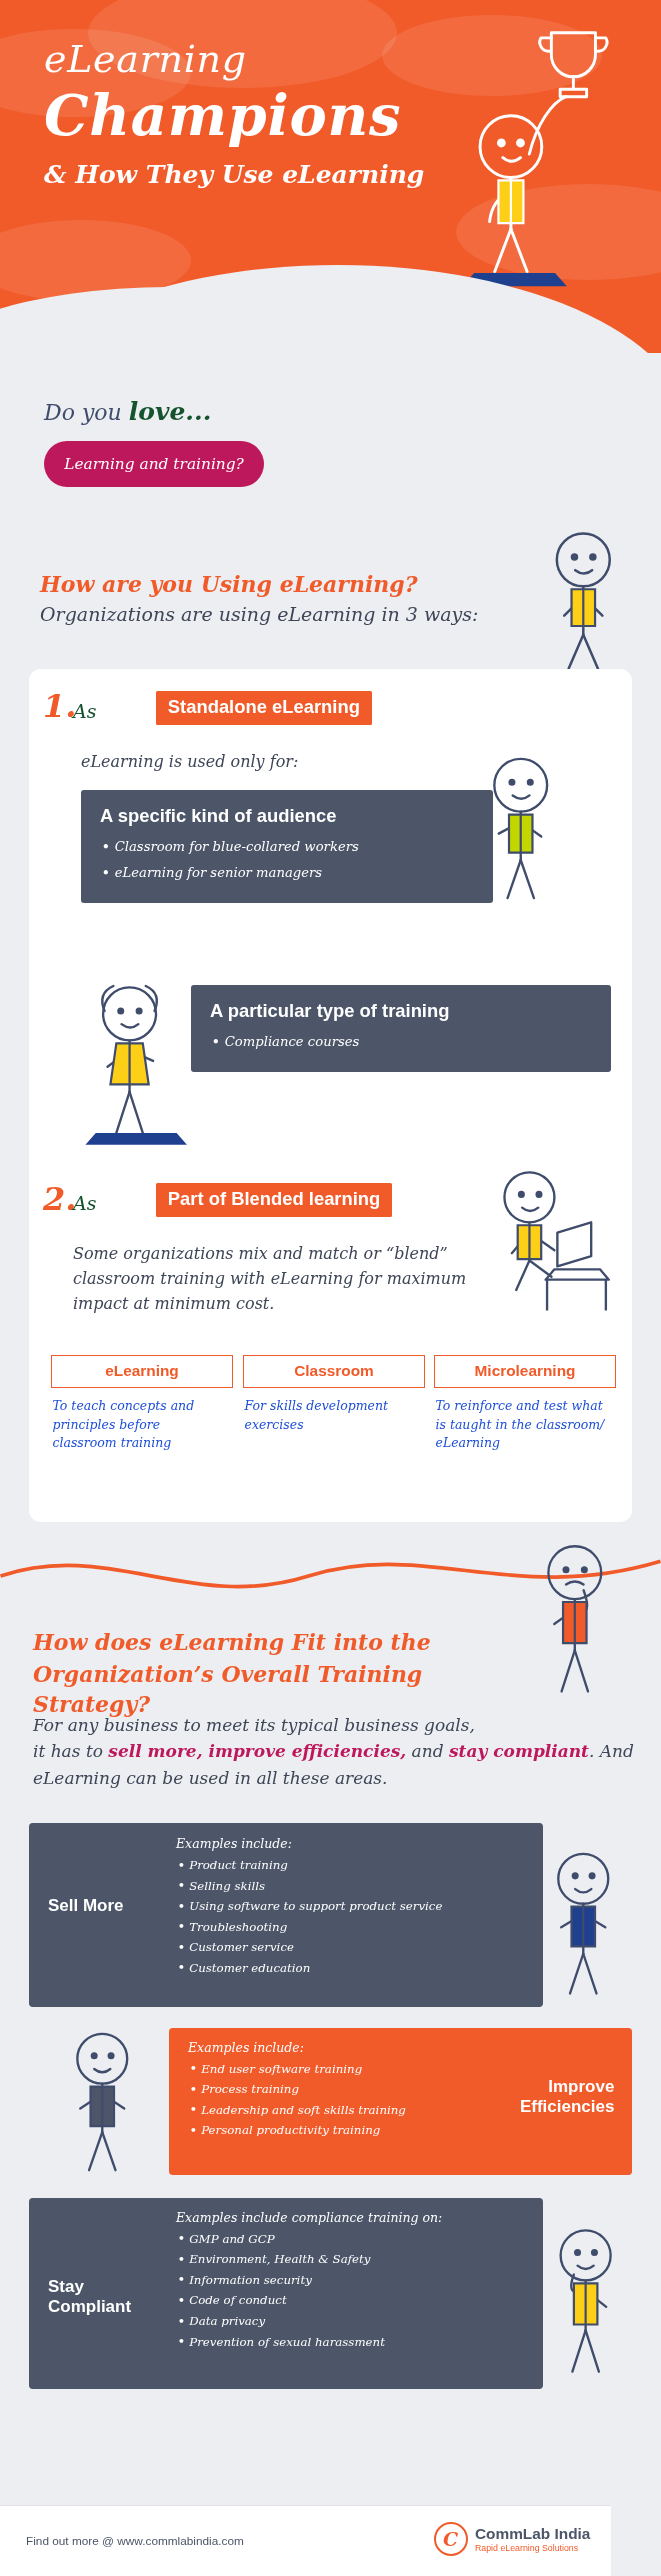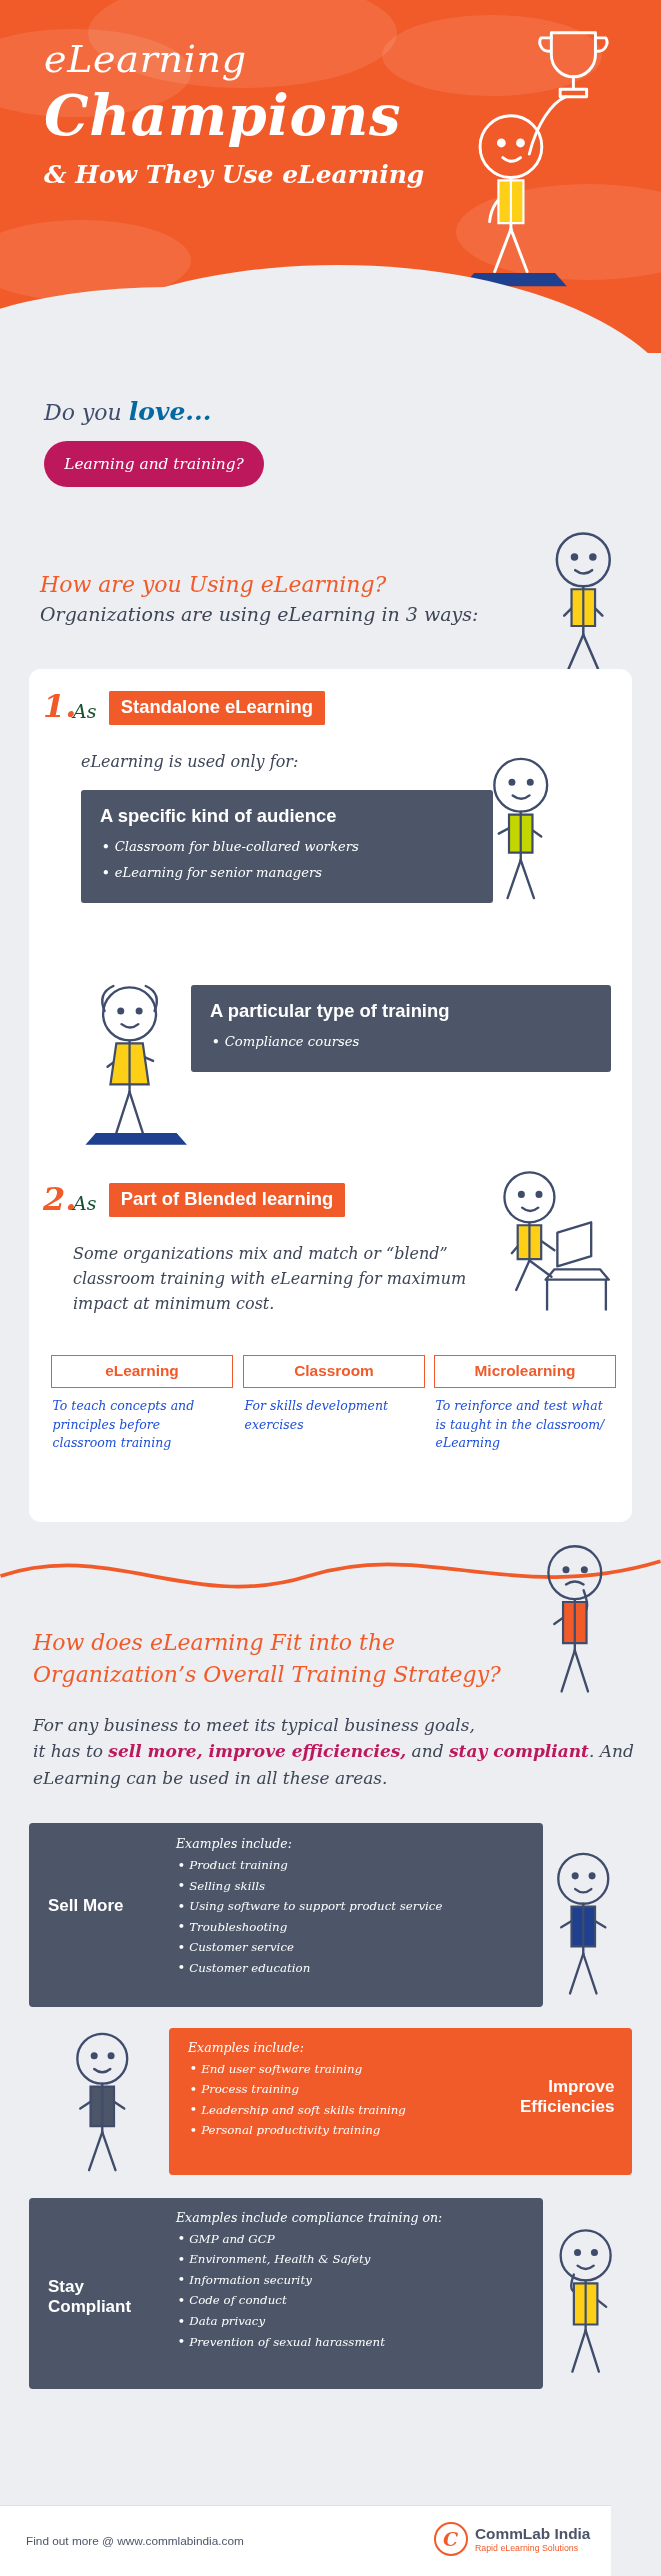--- a/index.html
+++ b/index.html
@@ -77,35 +77,35 @@
     font-style: italic;
     font-weight: bold;
     font-size: 25px;
   }
 
   
   .section-heading {
     color: #f15a29;
     font-family: "DejaVu Serif", serif;
     font-style: italic;
-    font-weight: normal;
+    font-weight: bold;
     font-size: 22px;
     line-height: 1.35;
   }
 
   .love-line {
     position: absolute;
     left: 44px;
     top: 397px;
     font-family: "DejaVu Serif", serif;
     font-style: italic;
     font-size: 22px;
     color: #3f4c6b;
   }
-  .love-line b { color: #0369a1; font-size: 25px; }
+  .love-line b { color: #14532d; font-size: 25px; }
 
   .pill {
     position: absolute;
     height: 46px;
     background: #be185d;
     border-radius: 23px;
     color: #ffffff;
     font-family: "DejaVu Serif", serif;
     font-style: italic;
     font-size: 15.4px;
@@ -145,20 +145,21 @@
     font-size: 32px;
   }
   .orange-tag {
     background: #f15a29;
     color: #ffffff;
     font-weight: bold;
     font-size: 18.4px;
     padding: 5.1px 11.8px 6.6px 11.8px;
     display: inline-block;
     border-radius: 1.5px;
+    margin-left: 47px;
   }
   .as-word {
     font-family: "DejaVu Serif", serif;
     font-style: italic;
     color: #14532d;
     font-size: 19px;
   }
 
   .slate-box {
     position: absolute;

